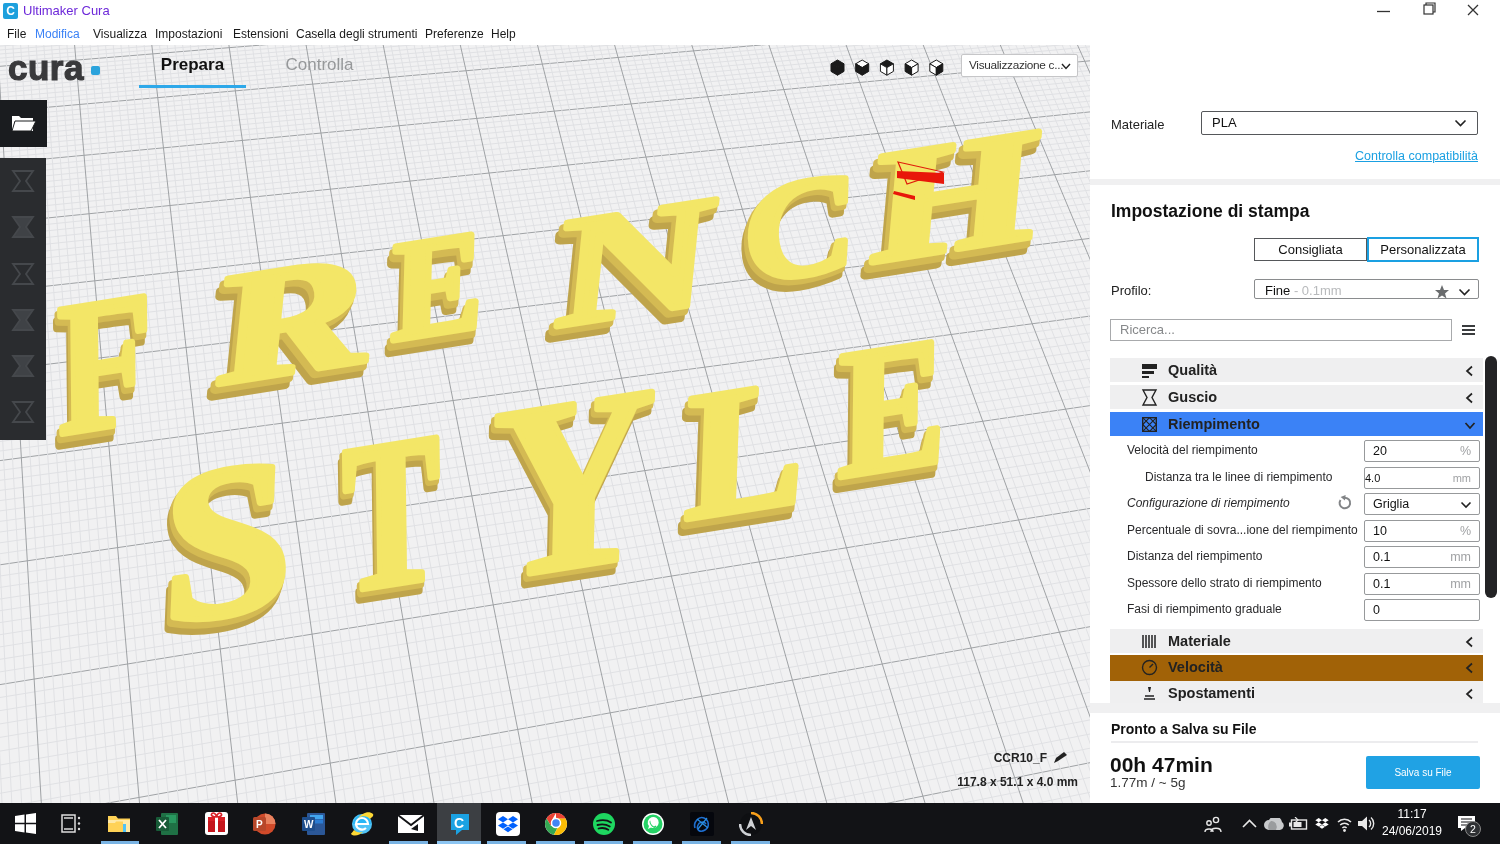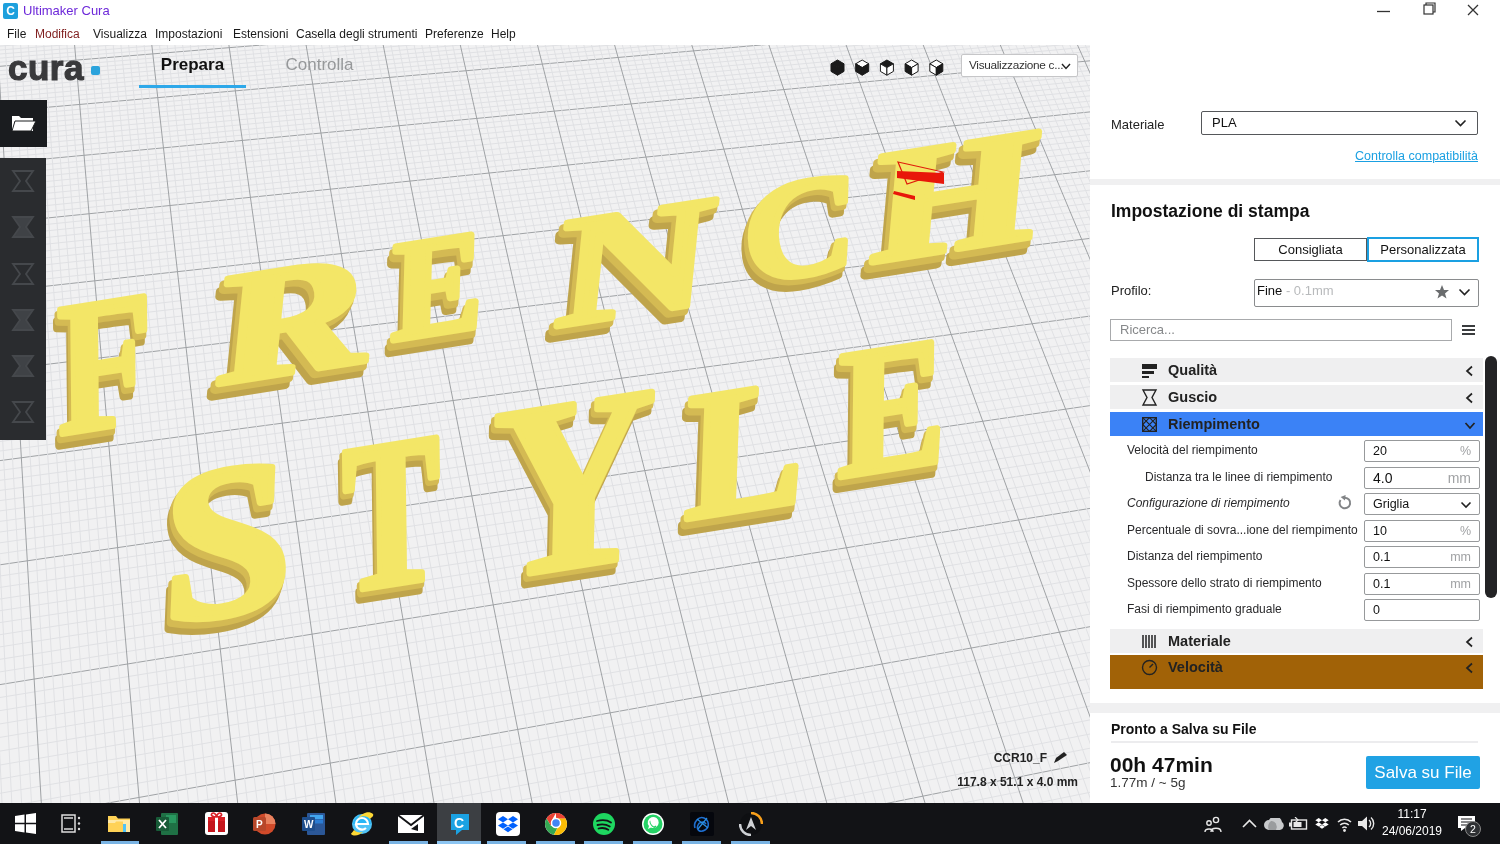--- a/index.html
+++ b/index.html
@@ -11,21 +11,21 @@
     <div class="abs" style="left:23px;top:3px;font-size:13px;color:#6d28d9;">Ultimaker Cura</div>
     <svg class="abs" style="left:1370px;top:0;width:130px;height:23px;" viewBox="0 0 130 23">
       <line x1="7" y1="11.5" x2="20" y2="11.5" stroke="#333" stroke-width="1.3"></line>
       <path d="M56,5 L56,3 L65,3 L65,12 L63,12" fill="none" stroke="#333" stroke-width="1.2"></path>
       <rect x="54" y="5" width="9" height="9" fill="#fff" stroke="#333" stroke-width="1.2"></rect>
       <path d="M98,5 L108,15 M108,5 L98,15" stroke="#333" stroke-width="1.3"></path>
     </svg>
   </div>
 <div class="abs" style="left:0;top:23px;width:1500px;height:22px;background:#fff;">
     <span class="abs" style="left:7px;top:4px;font-size:12px;color:#1a1a1a;">File</span>
-    <span class="abs" style="left:35px;top:4px;font-size:12px;color:#7f1d1d;">Modifica</span>
+    <span class="abs" style="left:35px;top:4px;font-size:12px;color:#3b82f6;">Modifica</span>
     <span class="abs" style="left:93px;top:4px;font-size:12px;color:#1a1a1a;">Visualizza</span>
     <span class="abs" style="left:155px;top:4px;font-size:12px;color:#1a1a1a;">Impostazioni</span>
     <span class="abs" style="left:233px;top:4px;font-size:12px;color:#1a1a1a;">Estensioni</span>
     <span class="abs" style="left:296px;top:4px;font-size:12px;color:#1a1a1a;">Casella degli strumenti</span>
     <span class="abs" style="left:425px;top:4px;font-size:12px;color:#1a1a1a;">Preferenze</span>
     <span class="abs" style="left:491px;top:4px;font-size:12px;color:#1a1a1a;">Help</span>
   </div>
 <div class="abs" style="left:0;top:45px;width:1090px;height:758px;background:#f1f1f2;overflow:hidden;">
     <svg width="1090" height="758" style="position:absolute;left:0;top:0;">
       <line x1="0" y1="1.1" x2="1090" y2="-84.7" stroke="#e0e1e4" stroke-width="1"></line>
@@ -416,21 +416,21 @@
     <div class="abs" style="left:21px;top:75px;font-size:13px;color:#222;">Materiale</div>
     <div class="abs" style="left:111px;top:69px;width:277px;height:24px;border:1px solid #55575a;border-radius:2px;background:#fff;font-size:13px;color:#111;line-height:22px;padding-left:10px;">PLA<svg class="abs" style="right:10px;top:7px;" width="13" height="9" viewBox="0 0 13 9">
         <path d="M1.5,1.5 L6.5,6.5 L11.5,1.5" stroke="#222" stroke-width="1.6" fill="none"></path>
       </svg></div>
     <div class="abs" style="left:158px;top:107px;width:230px;text-align:right;font-size:12.5px;color:#1aa0e2;text-decoration:underline;">Controlla compatibilità</div>
     <div class="abs" style="left:0;top:137px;width:410px;height:6px;background:#f0f0f1;"></div>
     <div class="abs" style="left:21px;top:159px;font-size:17.5px;font-weight:bold;color:#111;">Impostazione di stampa</div>
     <div class="abs" style="left:164px;top:196px;width:113px;height:23px;border:1px solid #55575a;background:#fff;text-align:center;font-size:13px;color:#111;line-height:21px;">Consigliata</div>
     <div class="abs" style="left:277px;top:195px;width:112px;height:25px;border:2px solid #1aa0e2;background:#fff;text-align:center;font-size:13px;color:#111;line-height:21px;">Personalizzata</div>
     <div class="abs" style="left:21px;top:241px;font-size:13px;color:#222;">Profilo:</div>
-    <div class="abs" style="left:164px;top:237px;width:225px;height:28px;border:1px solid #8a8c8e;border-radius:2px;background:#fff;font-size:13px;line-height:22px;padding-left:2px;color:#111;">Fine <span style="color:#b8babc;">- 0.1mm</span><svg class="abs" style="right:28px;top:4px;" width="16" height="15" viewBox="0 0 16 15">
+    <div class="abs" style="left:164px;top:237px;width:225px;height:20px;border:1px solid #8a8c8e;border-radius:2px;background:#fff;font-size:13px;line-height:22px;padding-left:10px;color:#111;">Fine <span style="color:#b8babc;">- 0.1mm</span><svg class="abs" style="right:28px;top:4px;" width="16" height="15" viewBox="0 0 16 15">
         <path d="M8,1 L10,6 L15,6 L11,9.5 L12.5,14.5 L8,11.5 L3.5,14.5 L5,9.5 L1,6 L6,6 Z" fill="#6a6c6e"></path>
       </svg><svg class="abs" style="right:7px;top:8px;" width="13" height="9" viewBox="0 0 13 9">
         <path d="M1.5,1.5 L6.5,6.5 L11.5,1.5" stroke="#222" stroke-width="1.6" fill="none"></path>
       </svg></div>
     <div class="abs" style="left:20px;top:277px;width:342px;height:22px;border:1px solid #a8aaac;background:#fff;font-size:13px;color:#86888a;line-height:20px;padding-left:9px;">Ricerca...</div>
     <svg class="abs" style="left:372px;top:282px;" width="13" height="12" viewBox="0 0 13 12">
       <path d="M0,2 H13 M0,6 H13 M0,10 H13" stroke="#3a3c3e" stroke-width="1.8"></path>
     </svg>
     <div class="abs" style="left:20px;top:315.5px;width:373px;height:24.5px;background:#efeff0;">
       <svg style="position:absolute;left:31px;top:4px;" width="17" height="17" viewBox="0 0 17 17">
@@ -474,24 +474,34 @@
     <div class="abs" style="left:20px;top:612.5px;width:373px;height:34px;background:#a16207;">
       <svg style="position:absolute;left:31px;top:4px;" width="17" height="17" viewBox="0 0 17 17">
         <circle cx="8.5" cy="8.5" r="7" fill="none" stroke="#222" stroke-width="1.4"></circle>
         <path d="M8.5,8.5 L12,5" stroke="#222" stroke-width="1.4"></path>
       </svg>
       <div class="abs" style="left:58px;top:4px;font-size:14.5px;font-weight:bold;color:#222;">Velocità</div>
       <svg style="position:absolute;right:9px;top:7px;" width="9" height="12" viewBox="0 0 9 12">
         <path d="M7,1.5 L2,6 L7,10.5" stroke="#222" stroke-width="1.7" fill="none"></path>
       </svg>
     </div>
+    <div class="abs" style="left:20px;top:639px;width:373px;height:24.5px;background:#efeff0;">
+      <svg style="position:absolute;left:31px;top:4px;" width="17" height="17" viewBox="0 0 17 17">
+        <path d="M3,14 H14 M4,11 H13" stroke="#222" stroke-width="1.5"></path>
+        <path d="M7,2 H10 L9,7 H8 Z" fill="#222"></path>
+      </svg>
+      <div class="abs" style="left:58px;top:4px;font-size:14.5px;font-weight:bold;color:#222;">Spostamenti</div>
+      <svg style="position:absolute;right:9px;top:7px;" width="9" height="12" viewBox="0 0 9 12">
+        <path d="M7,1.5 L2,6 L7,10.5" stroke="#222" stroke-width="1.7" fill="none"></path>
+      </svg>
+    </div>
     <div class="abs" style="left:37px;top:401px;font-size:12px;color:#2a2a2c;">Velocità del riempimento</div>
     <div class="abs" style="left:274px;top:398px;width:116px;height:22px;border:1px solid #97999b;border-radius:2px;background:#fff;font-size:12.5px;color:#111;line-height:20px;padding-left:8px;">20<span style="position:absolute;right:8px;color:#a0a2a4;">%</span></div>
     <div class="abs" style="left:55px;top:427.5px;font-size:12px;color:#2a2a2c;">Distanza tra le linee di riempimento</div>
-    <div class="abs" style="left:274px;top:424.5px;width:116px;height:22px;border:1px solid #97999b;border-radius:2px;background:#fff;font-size:14px;color:#111;line-height:20px;padding-left:8px;">4.0<span style="position:absolute;right:8px;color:#a0a2a4;">mm</span></div>
+    <div class="abs" style="left:274px;top:424.5px;width:116px;height:22px;border:1px solid #97999b;border-radius:2px;background:#fff;font-size:11px;color:#111;line-height:20px;">4.0<span style="position:absolute;right:8px;color:#a0a2a4;">mm</span></div>
     <div class="abs" style="left:37px;top:454px;font-size:12px;color:#2a2a2c;font-style:italic;">Configurazione di riempimento</div>
     <svg class="abs" style="left:247px;top:453px;" width="16" height="16" viewBox="0 0 16 16">
       <path d="M3.5,5 A5.3,5.3 0 1 0 8,2.7" stroke="#828487" stroke-width="2" fill="none"></path>
       <path d="M8.6,0 L3.6,2.1 L8,5.4 Z" fill="#828487"></path>
     </svg>
     <div class="abs" style="left:274px;top:451px;width:116px;height:22px;border:1px solid #97999b;border-radius:2px;background:#fff;font-size:12.5px;color:#111;line-height:20px;padding-left:8px;">Griglia<svg class="abs" style="right:7px;top:7px;" width="12" height="8" viewBox="0 0 12 8">
         <path d="M1.5,1.5 L6,6 L10.5,1.5" stroke="#222" stroke-width="1.6" fill="none"></path>
       </svg></div>
     <div class="abs" style="left:37px;top:480.5px;font-size:12px;color:#2a2a2c;">Percentuale di sovra...ione del riempimento</div>
     <div class="abs" style="left:274px;top:477.5px;width:116px;height:22px;border:1px solid #97999b;border-radius:2px;background:#fff;font-size:12.5px;color:#111;line-height:20px;padding-left:8px;">10<span style="position:absolute;right:8px;color:#a0a2a4;">%</span></div>
@@ -500,21 +510,21 @@
     <div class="abs" style="left:37px;top:533.5px;font-size:12px;color:#2a2a2c;">Spessore dello strato di riempimento</div>
     <div class="abs" style="left:274px;top:530.5px;width:116px;height:22px;border:1px solid #97999b;border-radius:2px;background:#fff;font-size:12.5px;color:#111;line-height:20px;padding-left:8px;">0.1<span style="position:absolute;right:8px;color:#a0a2a4;">mm</span></div>
     <div class="abs" style="left:37px;top:560px;font-size:12px;color:#2a2a2c;">Fasi di riempimento graduale</div>
     <div class="abs" style="left:274px;top:557px;width:116px;height:22px;border:1px solid #97999b;border-radius:2px;background:#fff;font-size:12.5px;color:#111;line-height:20px;padding-left:8px;">0</div>
     <div class="abs" style="left:395px;top:314px;width:12px;height:242px;background:#232325;border-radius:6px;"></div>
     <div class="abs" style="left:0;top:661px;width:410px;height:10px;background:#f0f0f1;"></div>
     <div class="abs" style="left:21px;top:679px;font-size:14px;font-weight:bold;color:#111;">Pronto a Salva su File</div>
     <div class="abs" style="left:21px;top:699px;width:367px;height:2px;background:#ececee;"></div>
     <div class="abs" style="left:20px;top:711px;font-size:21px;font-weight:bold;color:#111;">00h 47min</div>
     <div class="abs" style="left:20px;top:733px;font-size:13.5px;color:#333;">1.77m / ~ 5g</div>
-    <div class="abs" style="left:276px;top:714px;width:114px;height:33px;background:#20a2e4;border-radius:2px;text-align:center;transform:translateZ(0);line-height:33px;font-size:17px;color:#fff;">Salva su File</div>
+    <div class="abs" style="left:276px;top:714px;width:114px;height:33px;background:#20a2e4;border-radius:2px;text-align:center;transform:translateZ(0);line-height:33px;font-size:10px;color:#fff;">Salva su File</div>
   </div>
 <div class="abs gs" style="left:0;top:803px;width:1500px;height:41px;background:#121316;"><svg class="abs" style="left:15px;top:10px;" width="21" height="21" viewBox="0 0 21 21">
       <g fill="#fff">
         <path d="M0,3 L9.5,1.6 L9.5,9.8 L0,9.8 Z"></path>
         <path d="M11,1.4 L21,0 L21,9.8 L11,9.8 Z"></path>
         <path d="M0,11.2 L9.5,11.2 L9.5,19.4 L0,18 Z"></path>
         <path d="M11,11.2 L21,11.2 L21,21 L11,19.6 Z"></path>
       </g>
     </svg><svg class="abs" style="left:61px;top:11px;" width="22" height="19" viewBox="0 0 22 19">
       <rect x="1" y="1" width="13" height="17" fill="none" stroke="#ddd" stroke-width="1.5"></rect>

